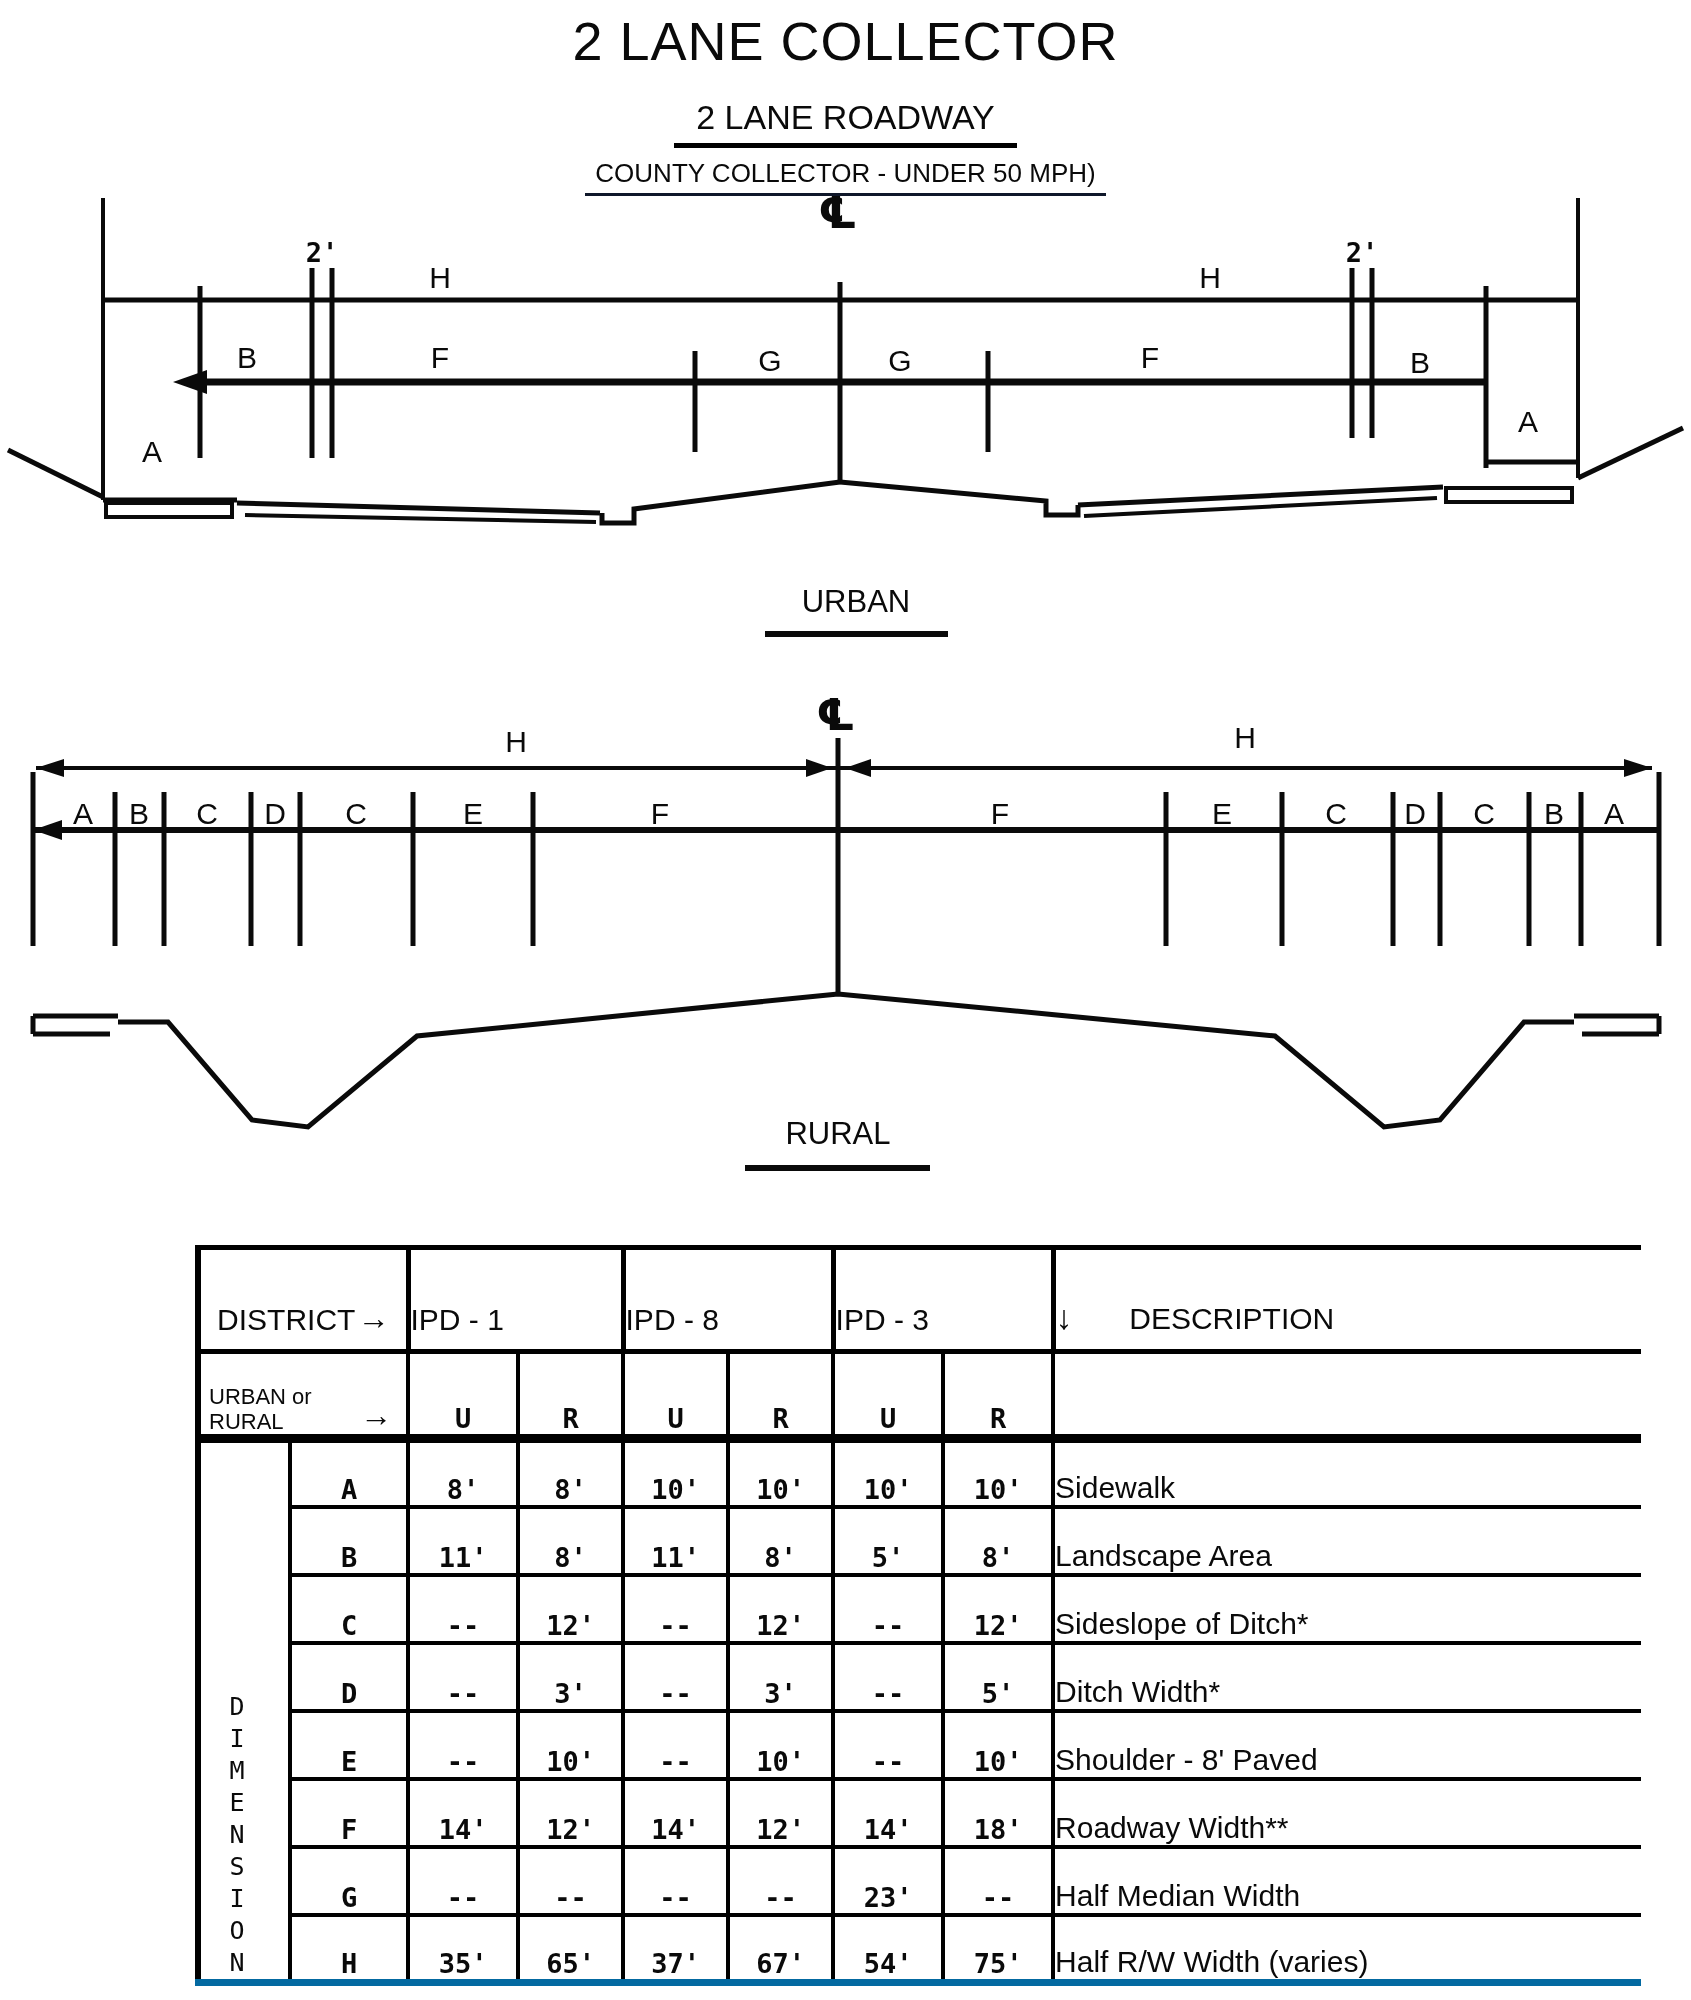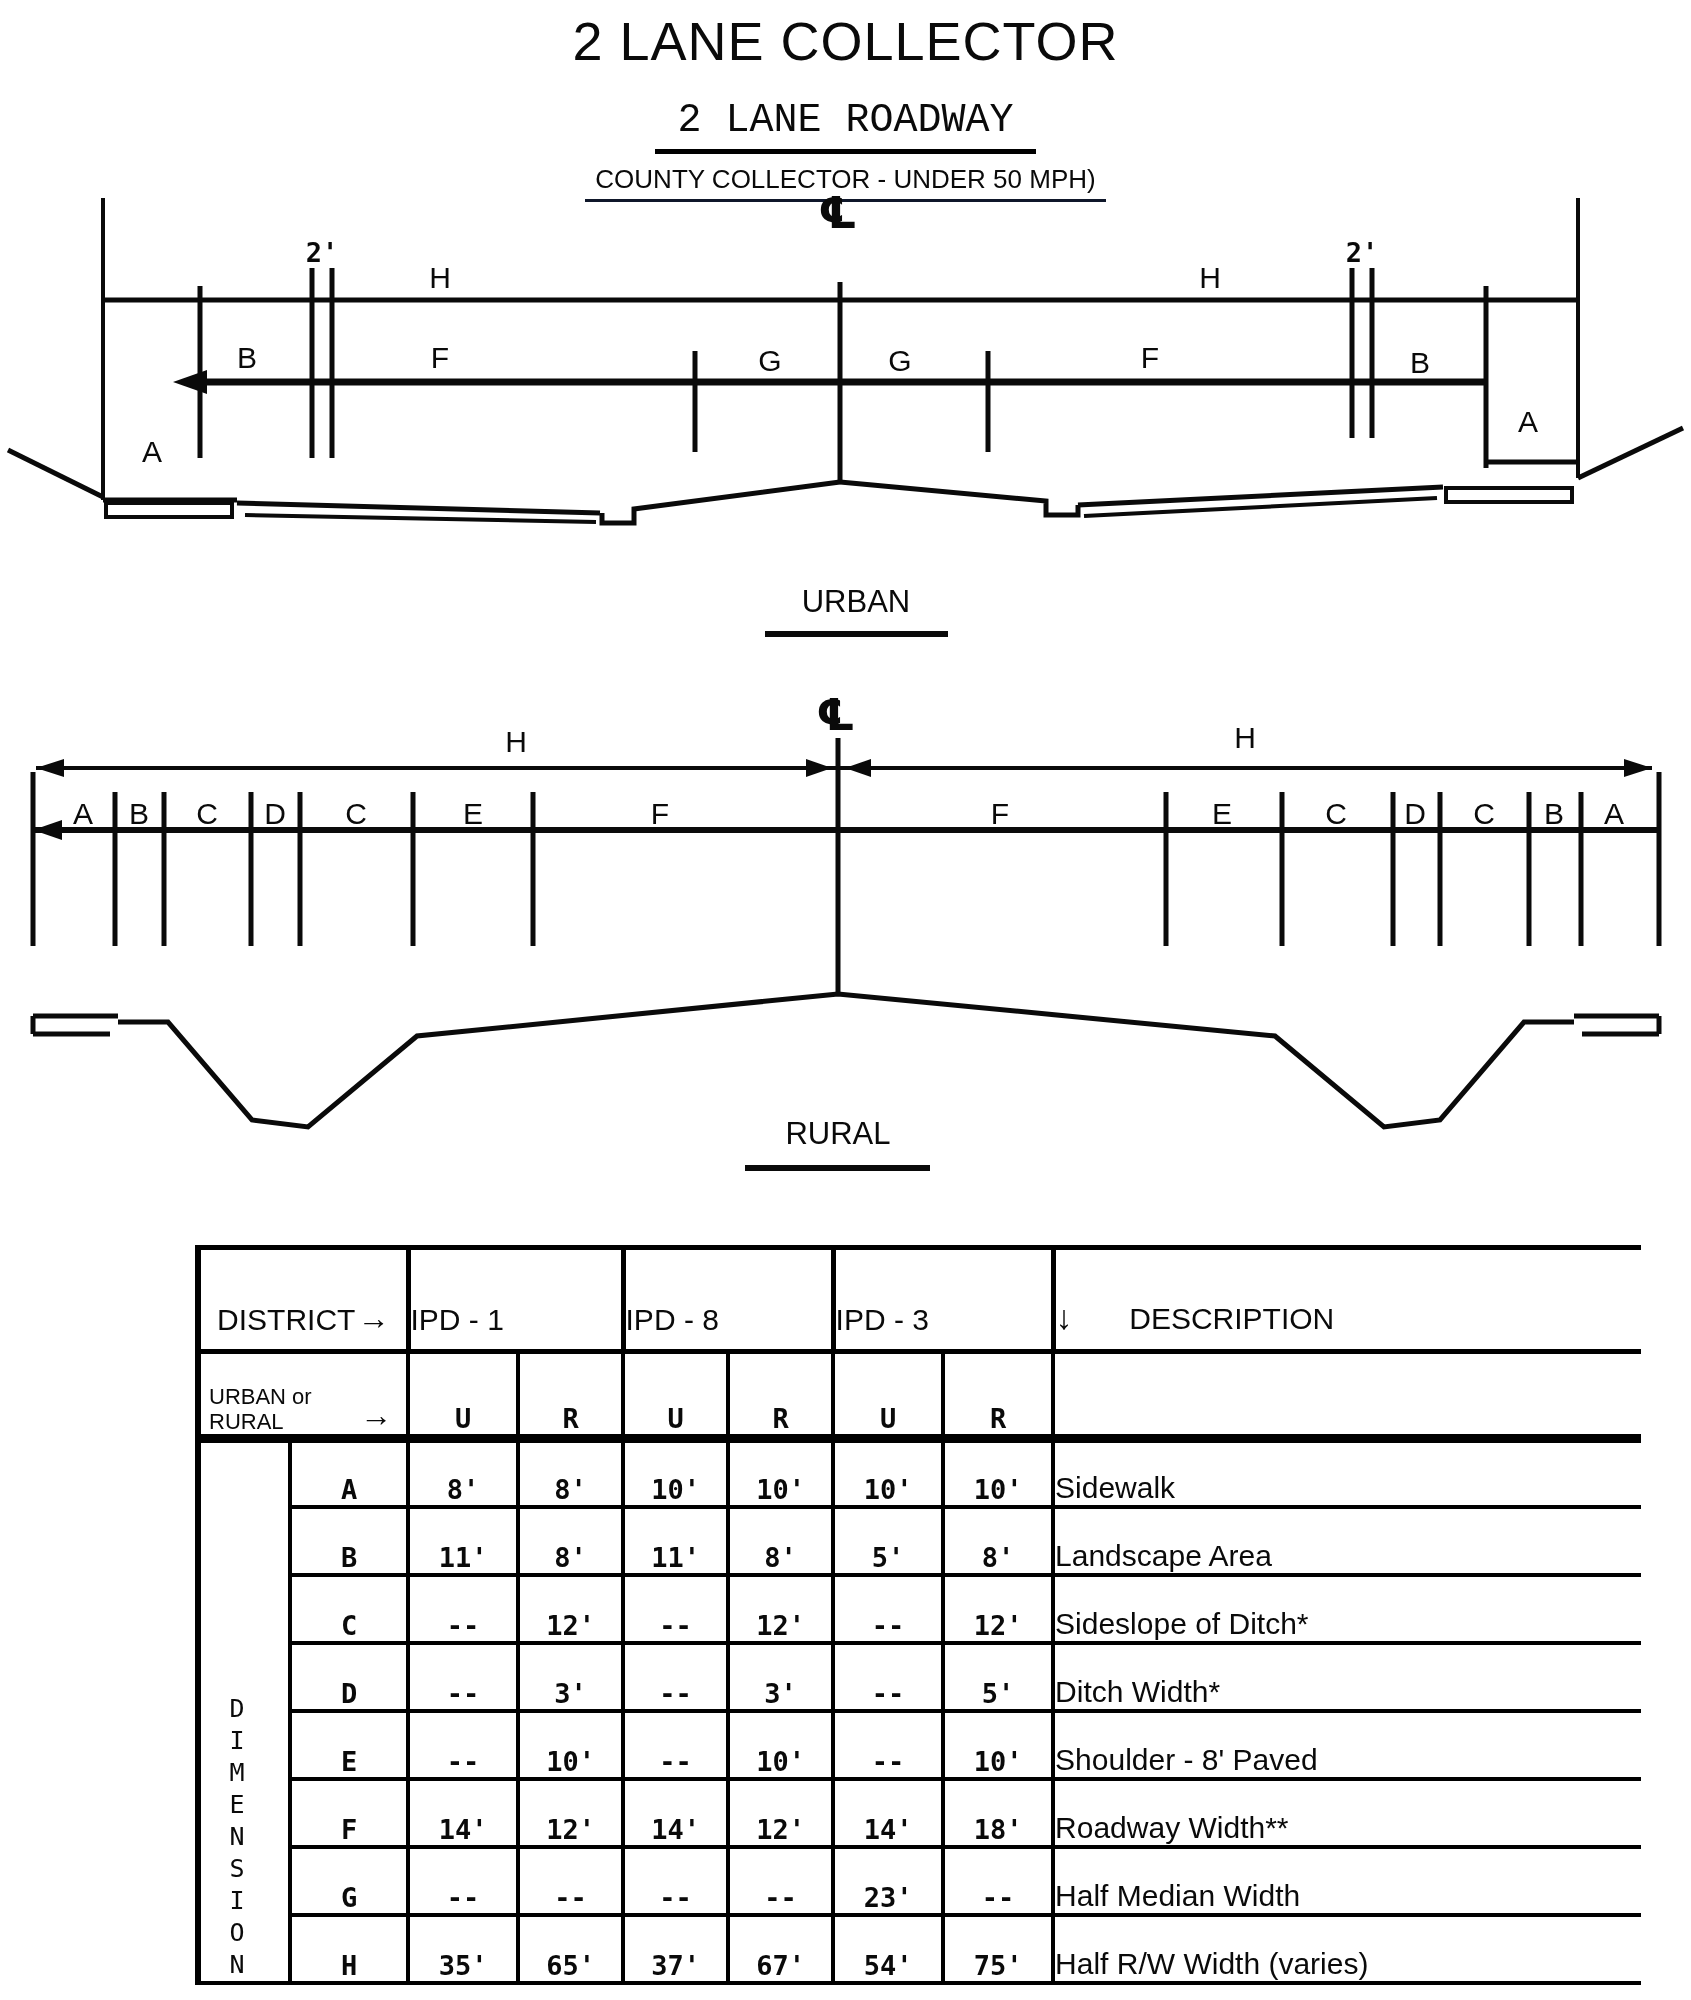--- a/index.html
+++ b/index.html
@@ -4,38 +4,38 @@
 <style>
   html,body{margin:0;padding:0;background:#e8e8e8;}
   .page{
     position:relative;width:1691px;height:2000px;margin:0 auto;
     background:#ffffff;color:#0a0a0a;overflow:hidden;
     font-family:"Liberation Sans", sans-serif;
   }
   
   .headers{position:absolute;top:0;left:0;width:100%;text-align:center;}
   .title{font-size:54px;letter-spacing:1px;margin-top:10px;font-weight:400;}
-  .sub1{display:inline-block;font-size:40px;margin-top:26px;border-bottom:5px solid #000;padding:0 22px 6px 22px;font-family:Liberation Mono, monospace;}
+  .sub1{display:inline-block;font-size:34px;margin-top:26px;border-bottom:5px solid #000;padding:0 22px 6px 22px;}
   .sub2{display:inline-block;font-size:26px;margin-top:10px;border-bottom:3px solid #0f172a;padding:0 10px 4px 10px;}
   .hline{display:block;}
   
   svg{position:absolute;left:0;}
   svg text{font-family:"Liberation Sans", sans-serif;font-size:30px;fill:#0a0a0a;}
   svg text.cl{font-family:"DejaVu Sans", sans-serif;font-size:44px;font-weight:bold;}
   svg text.hw{font-family:"DejaVu Sans Mono", monospace;font-weight:bold;font-size:27px;}
   svg text.cap{font-size:31px;}
   svg .ln{stroke:#0a0a0a;fill:none;}
   
   .tcap{position:absolute;top:1128px;left:0;width:100%;text-align:center;}
   .tcap span{display:inline-block;font-size:29px;border-bottom:5px solid #000;padding:0 42px 18px 42px;}
   
   table.dim{
     position:absolute;top:1245px;left:195px;width:1443px;height:715px;
     border-collapse:collapse;table-layout:fixed;
-    border-top:5px solid #000;border-left:6px solid #000;border-bottom:4px solid #0369a1;
+    border-top:5px solid #000;border-left:6px solid #000;border-bottom:7px solid #0369a1;
   }
   table.dim td{border:4px solid #000;padding:0;vertical-align:bottom;}
   table.dim tr.hrow1 td{border-width:5px;font-size:30px;height:87px;padding-bottom:12px;}
   table.dim tr.hrow2 td{height:80px;border-bottom:9px solid #000;}
   table.dim tr.body{height:68px;}
   td.noright{border-right:none !important;}
   .cell-center{}
   .hw{font-family:"DejaVu Sans Mono", monospace;font-weight:bold;}
   td.val{text-align:center;font-size:27px;padding-bottom:8px;}
   td.letter{text-align:center;font-size:27px;padding-bottom:8px;}

